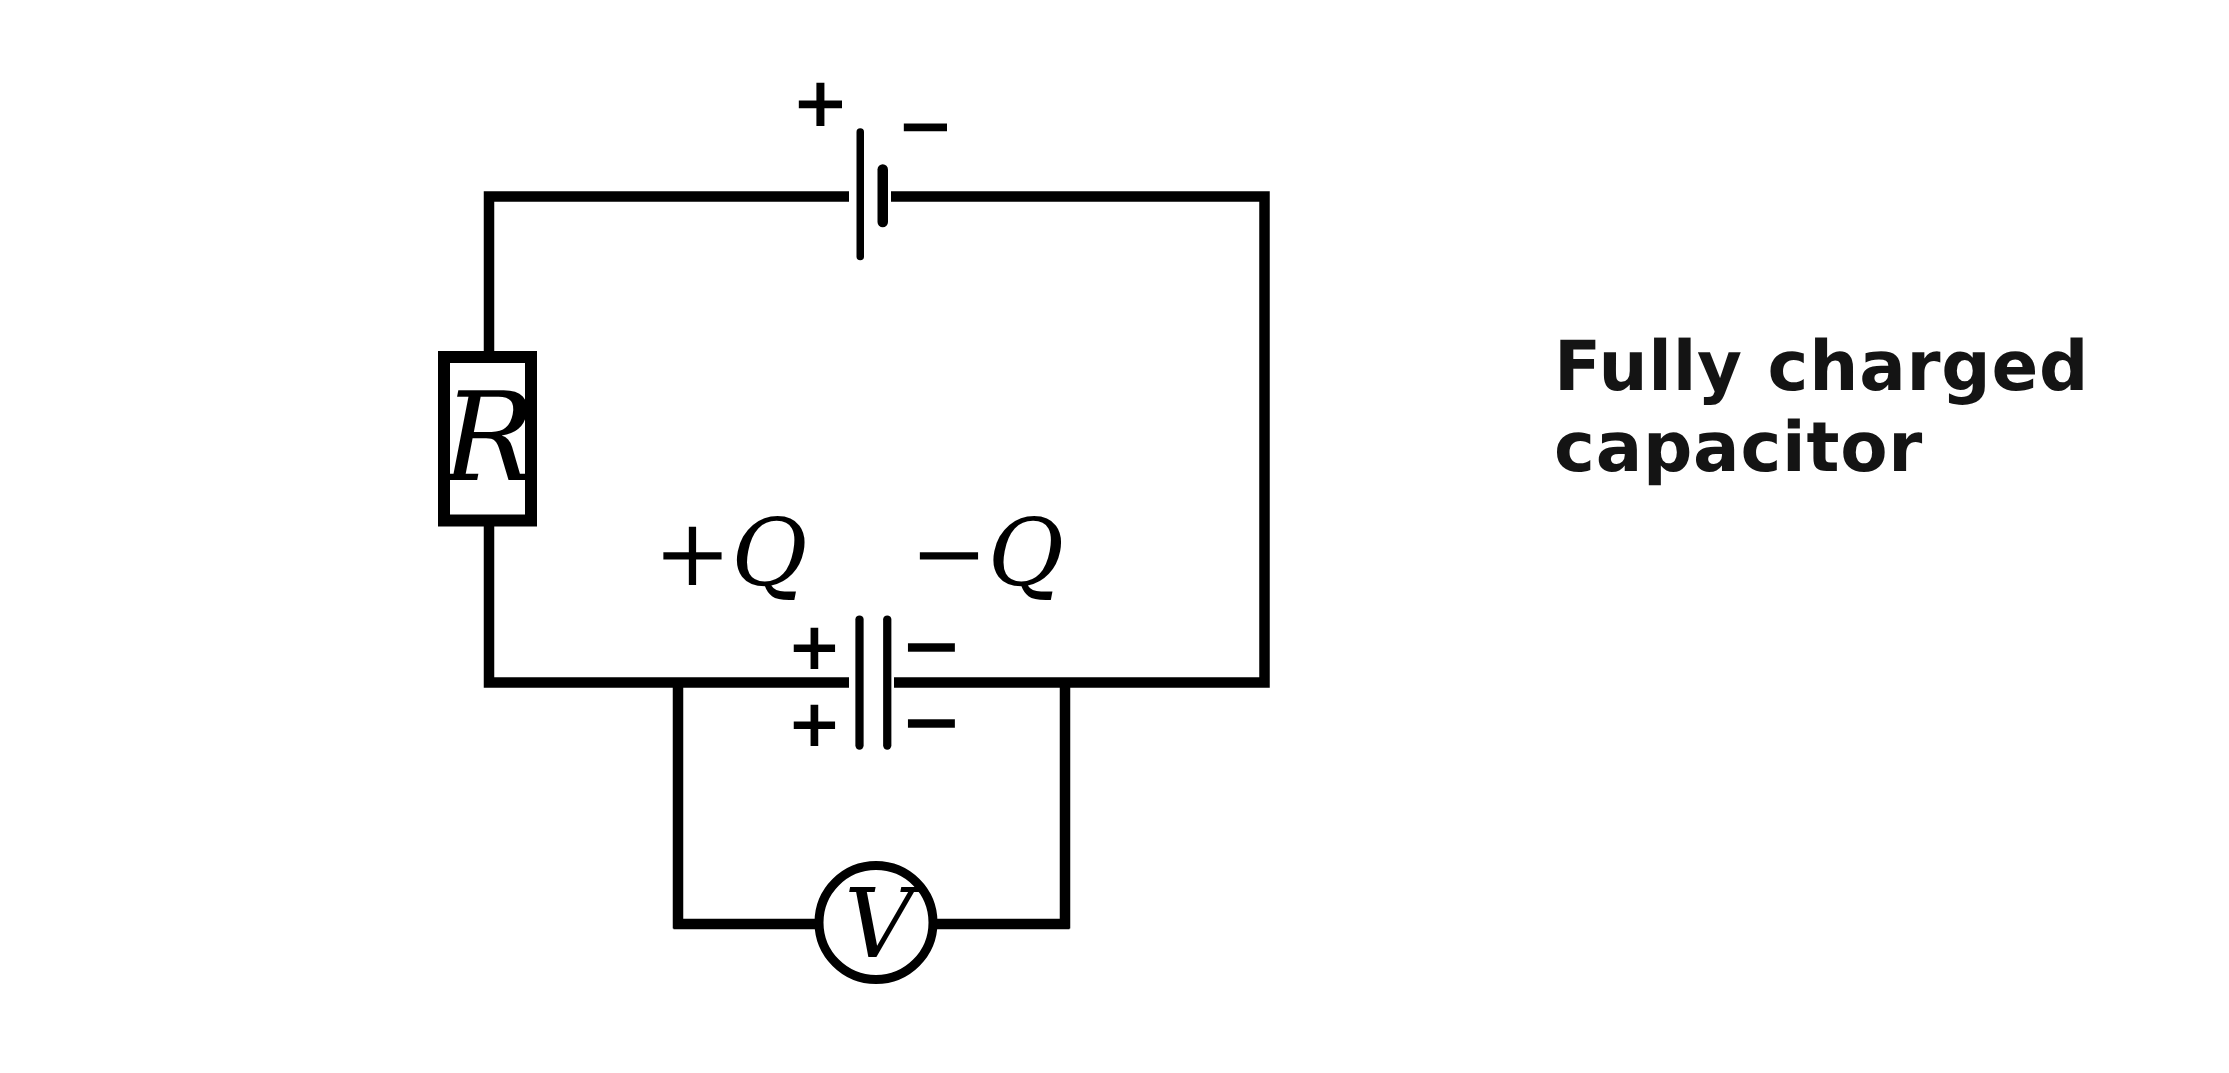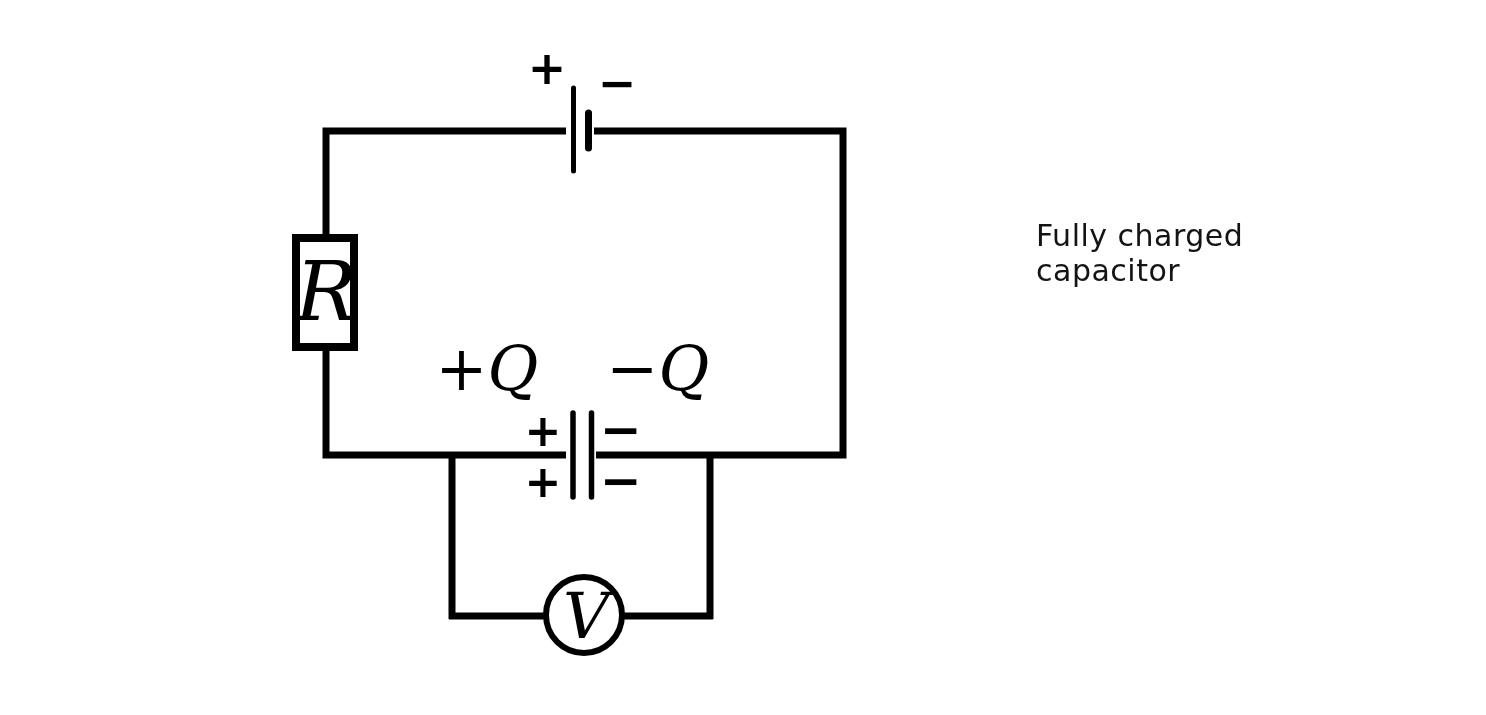--- a/index.html
+++ b/index.html
@@ -47,25 +47,26 @@
   .math-text {
     font-family: "DejaVu Serif", serif;
     font-style: italic;
     fill: #000000;
     text-anchor: middle;
   }
   .caption {
     position: absolute;
     left: 1036px;
     top: 218px;
-    font-size: 30px;
+    font-size: 46px;
     line-height: 1.17;
     color: #141414;
     white-space: pre-line;
     letter-spacing: 0.5px;
+    font-weight: bold;
   }
 </style>
 </head>
 <body>
 
 <div class="stage">
 
   <svg class="circuit" width="1486" height="715" viewBox="0 0 1486 715">
 
     <g>

